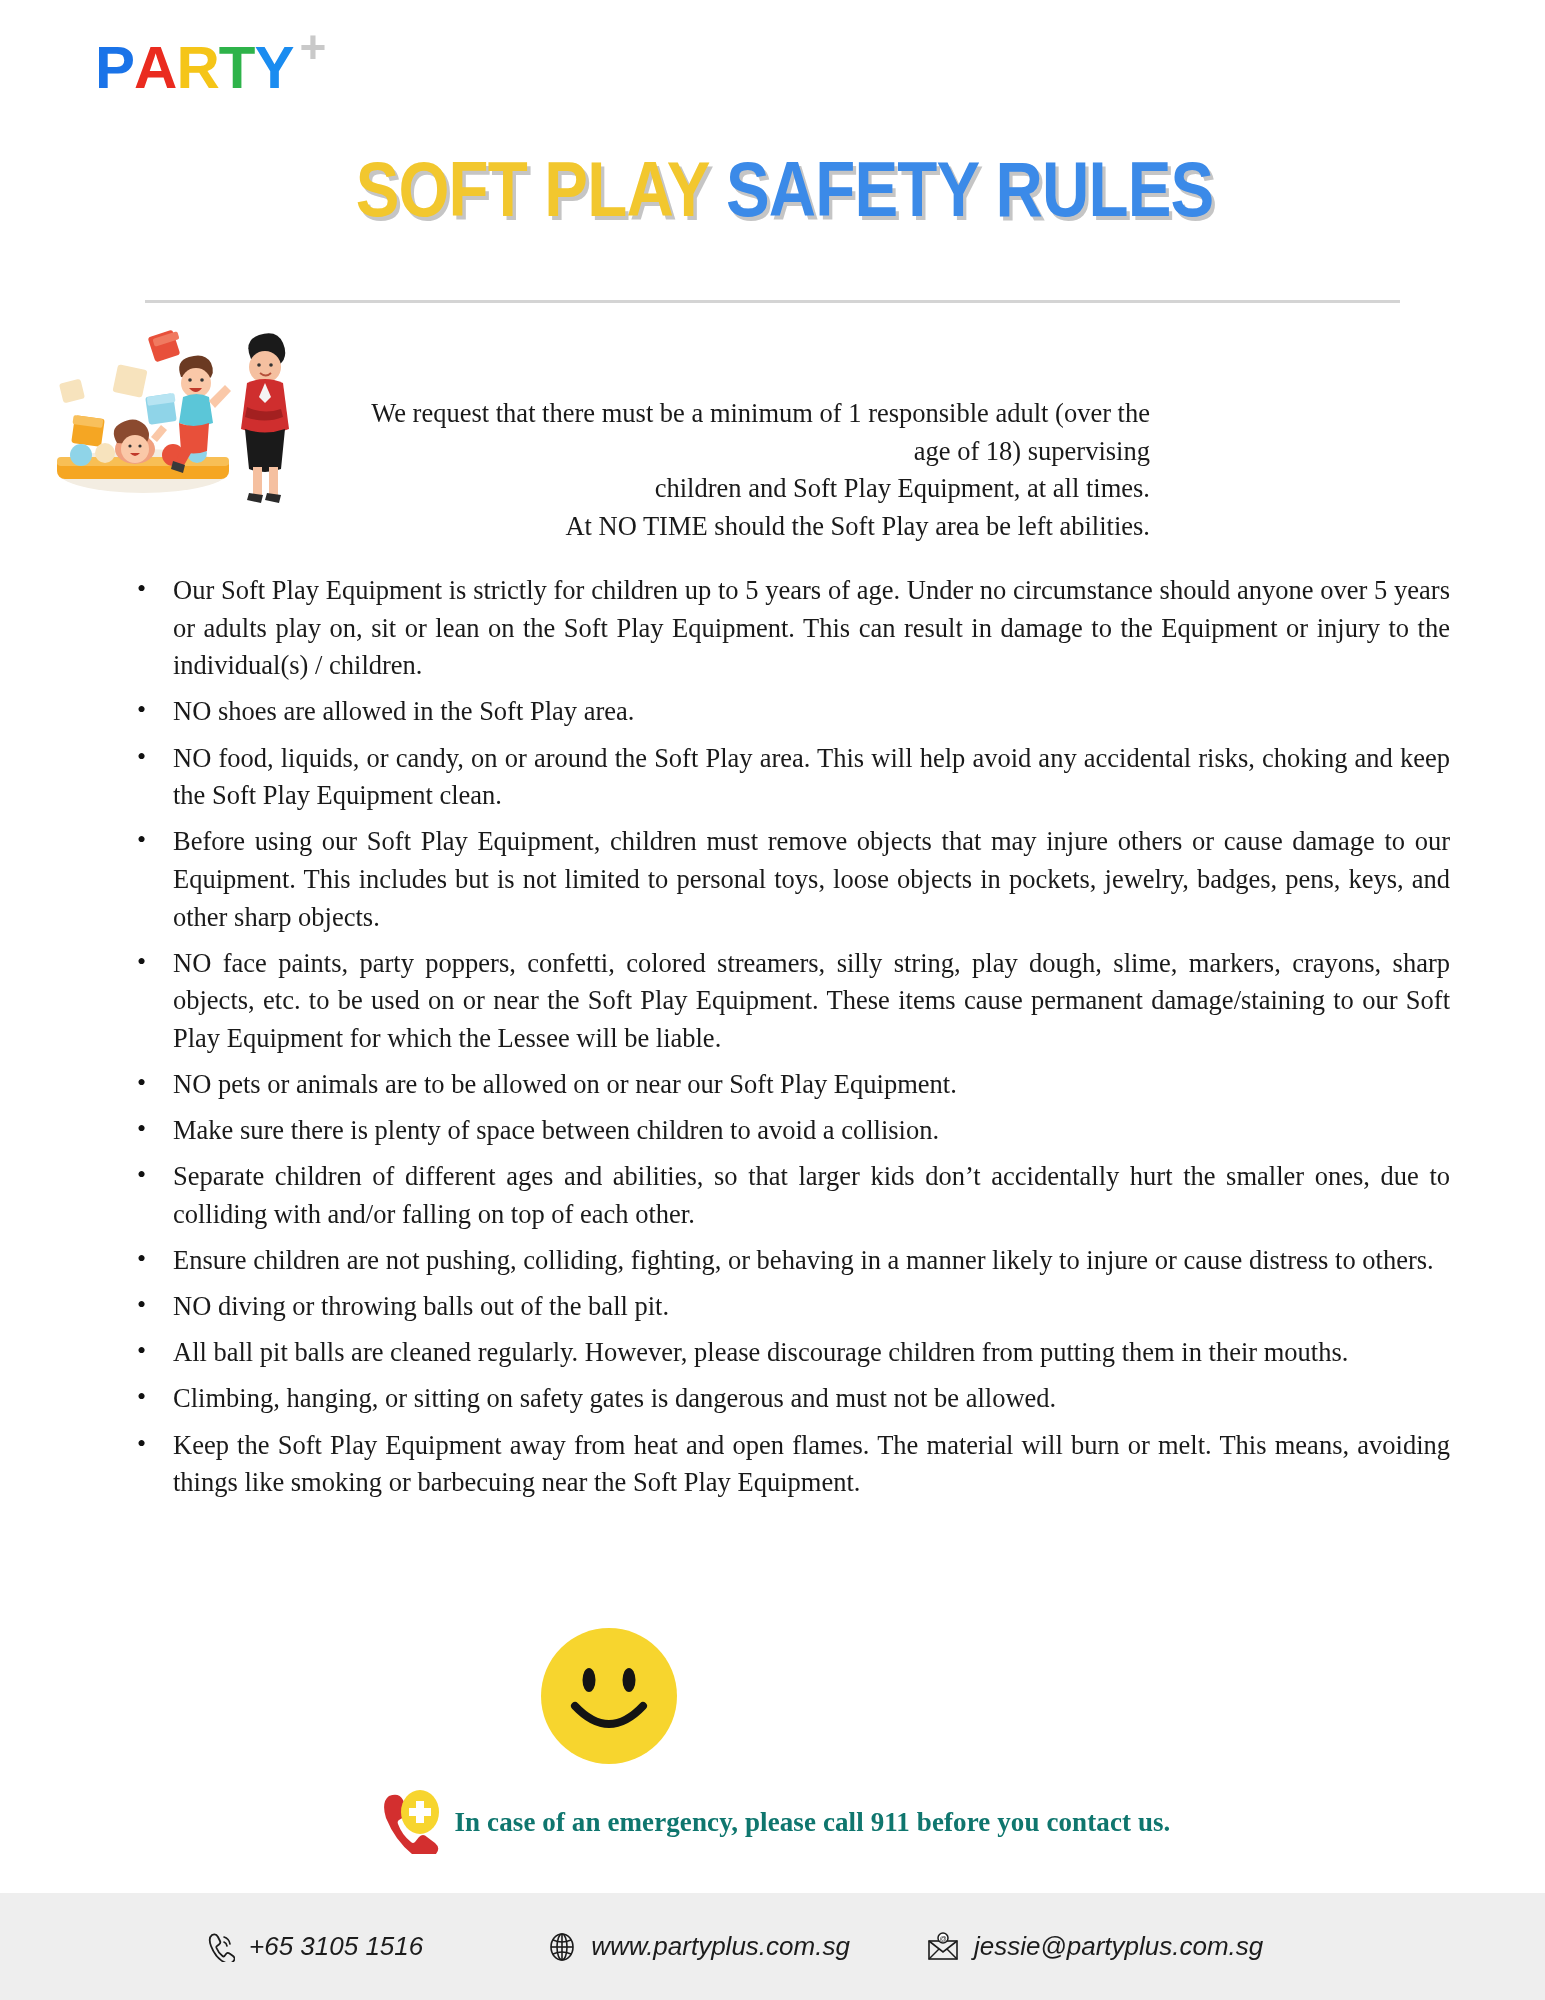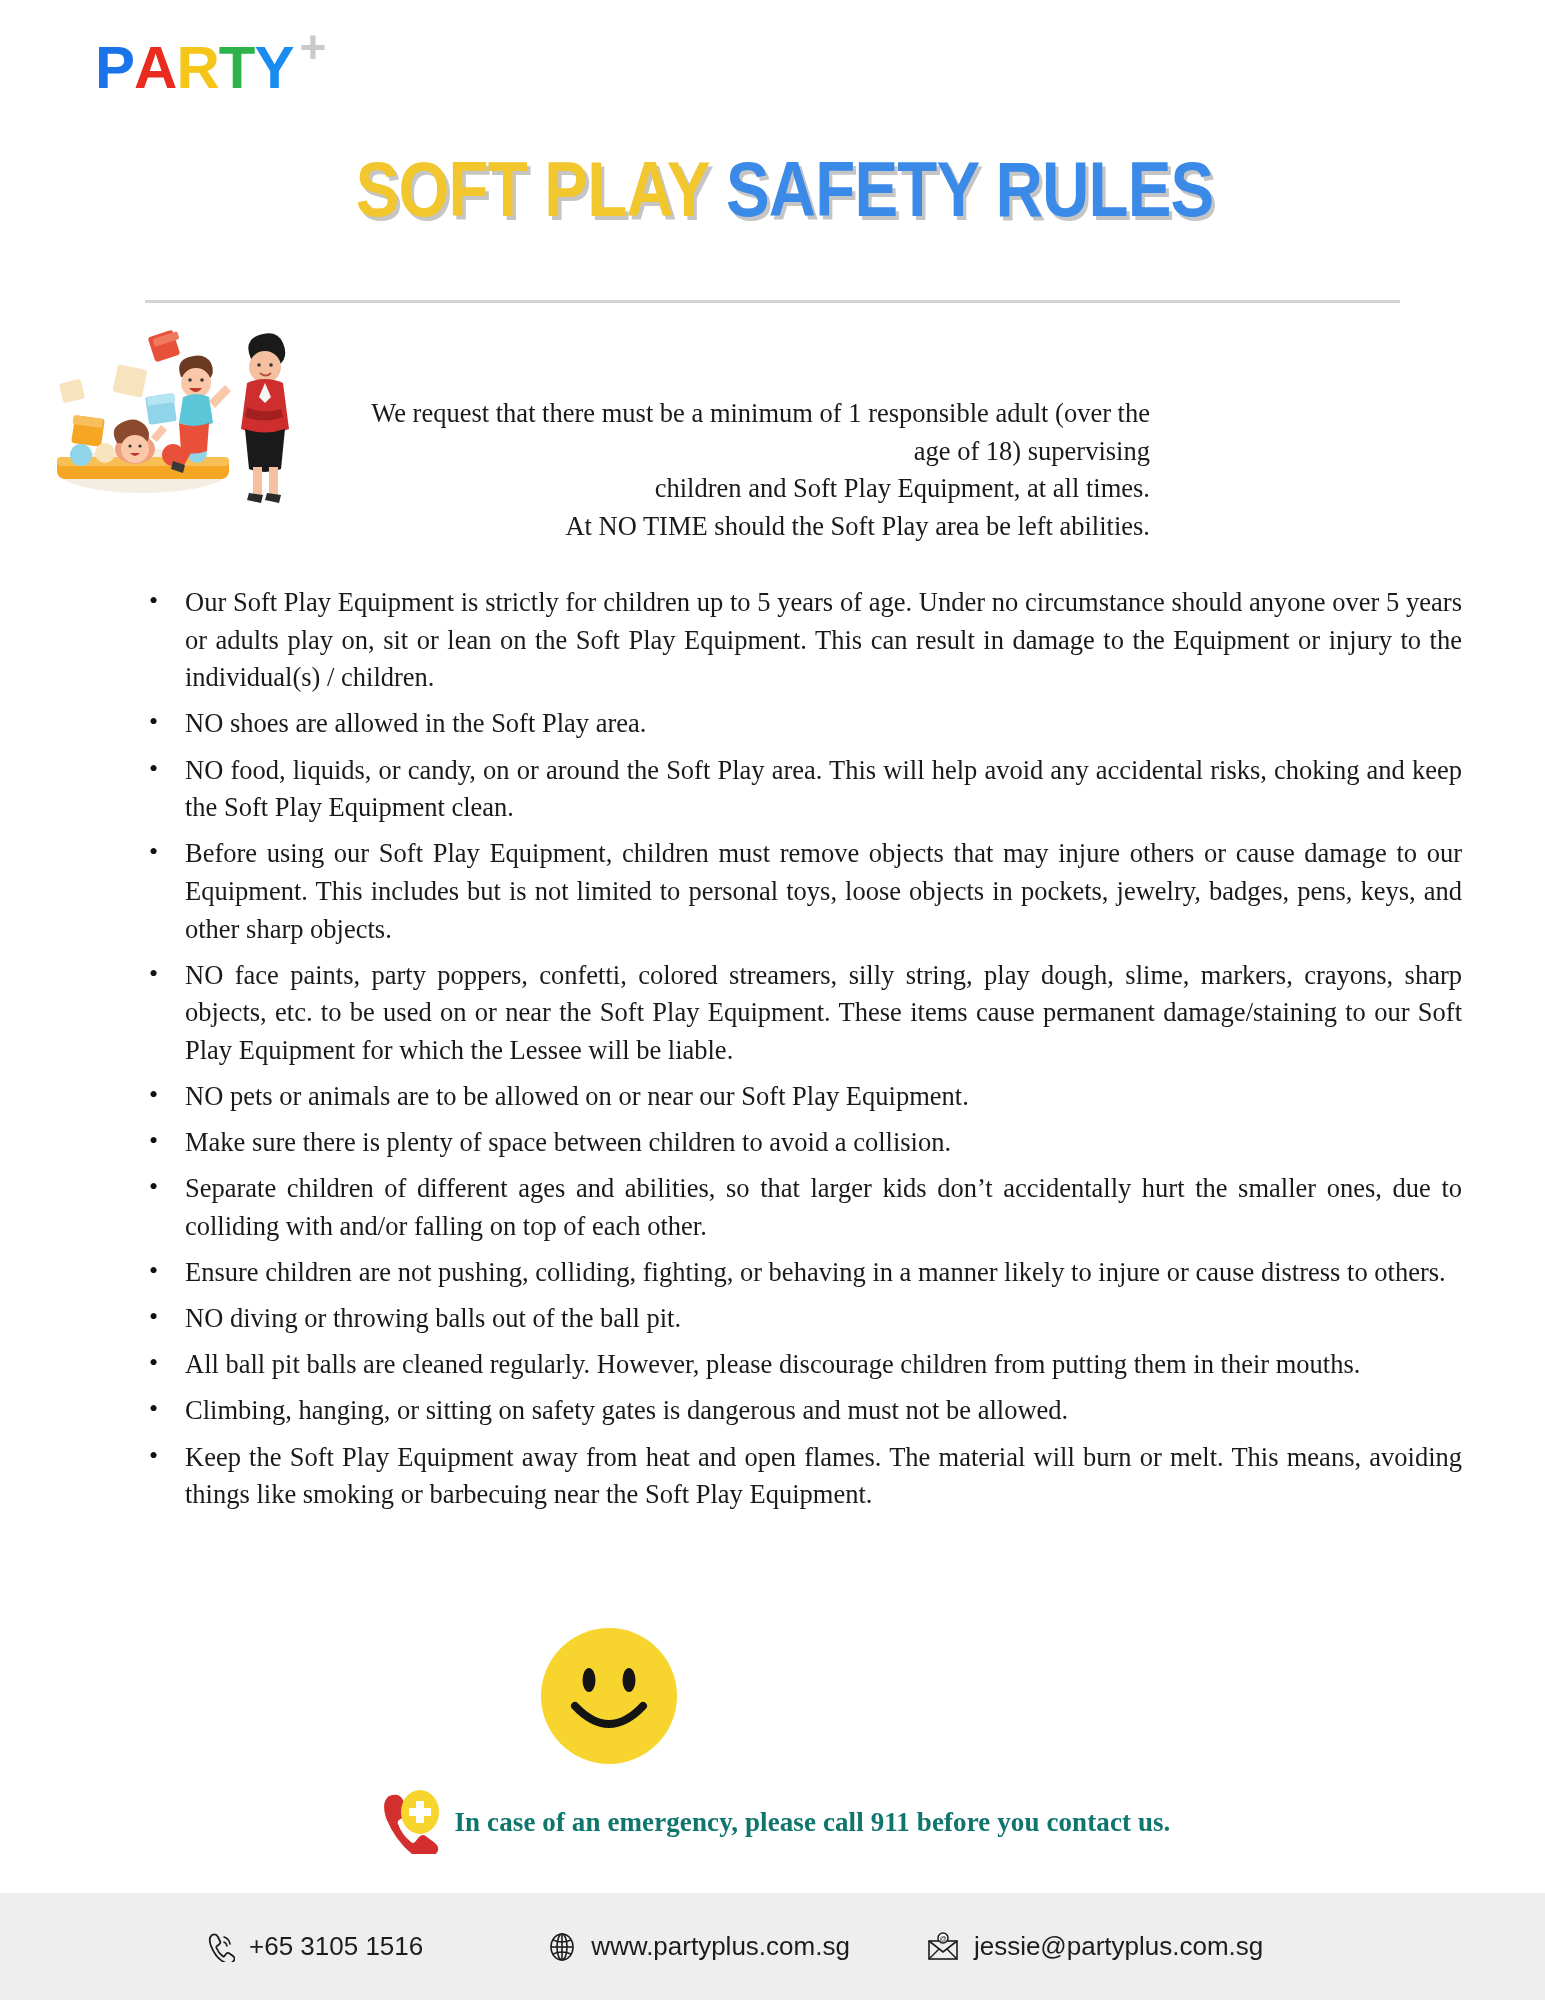--- a/index.html
+++ b/index.html
@@ -100,21 +100,21 @@
     line-height: 1.42;
   }
   .intro p { margin: 0; }
 
   
   .rules {
     position: absolute;
     top: 572px;
     left: 95px;
     width: 1355px;
-    margin: 12px;
+    margin: 0;
     padding: 0 0 0 42px;
     list-style: none;
   }
   .rules li {
     position: relative;
     font-size: 26.5px;
     line-height: 1.42;
     text-align: justify;
     margin-bottom: 8.5px;
     padding-left: 36px;
@@ -163,20 +163,21 @@
   .footer {
     position: absolute;
     left: 0;
     bottom: 0;
     width: 1545px;
     height: 107px;
     background: #eeeeee;
     display: flex;
     align-items: center;
     padding-left: 205px;
+    font-style: italic;
   }
   .footer-item {
     display: flex;
     align-items: center;
     font-family: "Liberation Sans", "DejaVu Sans", sans-serif;
     font-size: 26px;
     color: #1c1c1c;
   }
   .footer-item .f-icon { margin-right: 14px; display: inline-flex; }
   .footer-gap-a { width: 124px; }

